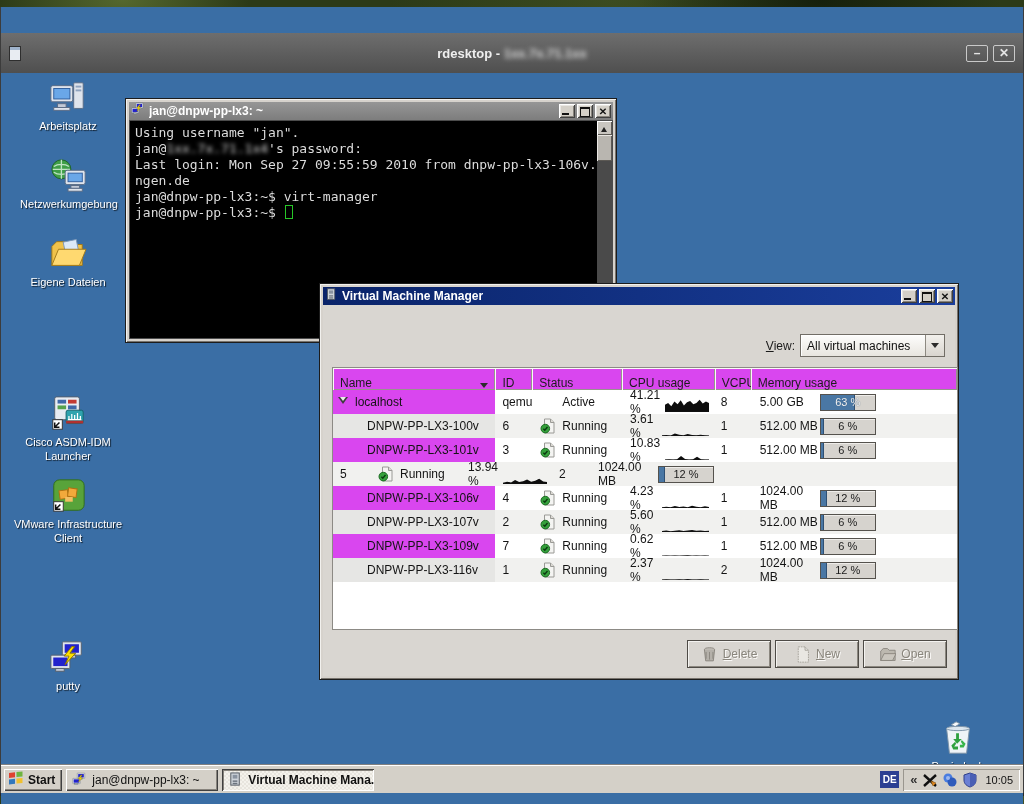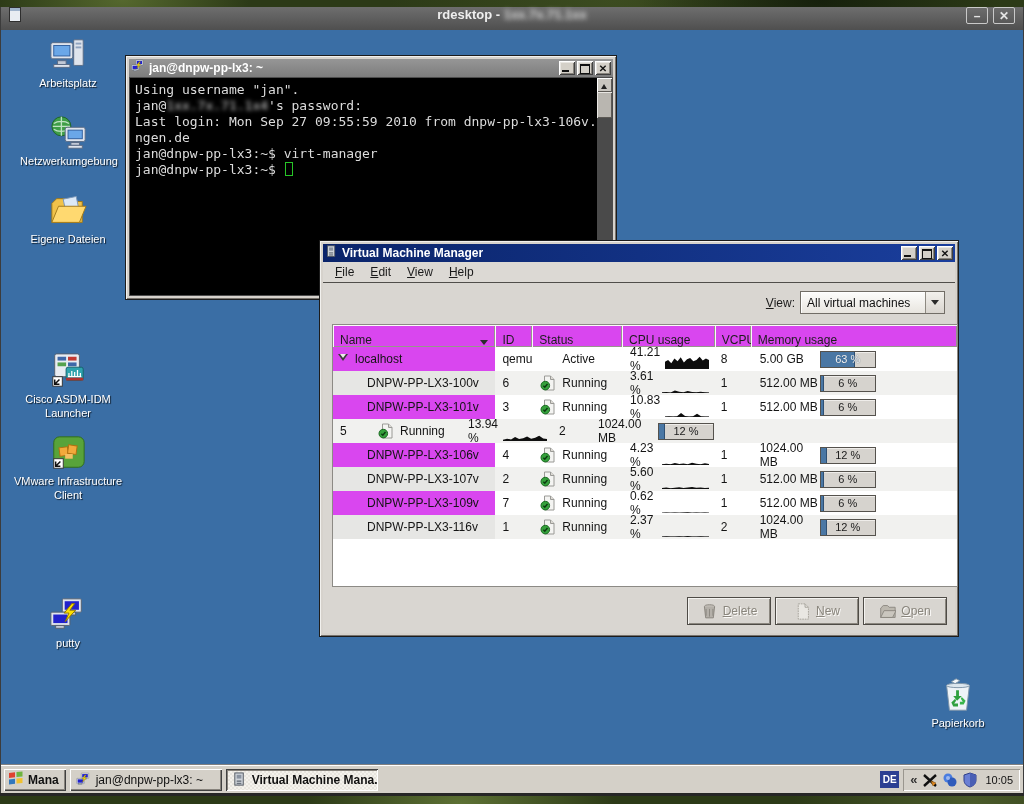--- a/index.html
+++ b/index.html
@@ -13,23 +13,23 @@
       radial-gradient(220px 110px at 45% 100%, #5d7134 0%, transparent 70%),
       radial-gradient(260px 120px at 80% 0%, #16200c 0%, transparent 70%),
       radial-gradient(240px 130px at 95% 100%, #4a5a2a 0%, transparent 75%),
       radial-gradient(300px 140px at 60% 0%, #3c4c20 0%, transparent 75%),
       #2c3a17; }
 
   
   .rdp { position:absolute; left:0; top:7px; width:1024px; height:786px;
          border-left:1px solid #3c3c3c; border-right:1px solid #3c3c3c;
          box-shadow:0 3px 0 #262626; background:#3a6ea5; }
-  .rdp-titlebar { height:23px; background:linear-gradient(180deg,#6e6e6e,#4f4f4f);
-    display:flex; align-items:flex-start; color:#efefef; font-size:13px; font-weight:bold;
-    position:relative; }
+  .rdp-titlebar { height:40px; background:linear-gradient(180deg,#6e6e6e,#4f4f4f);
+    display:flex; align-items:center; color:#efefef; font-size:13px; font-weight:bold;
+    position:relative;margin-top:26px; }
   .rdp-title { position:absolute; left:0; right:0; text-align:center; }
   .rdp-title .blur { filter:blur(2.5px); opacity:.85; }
   .rdp-appicon { width:12px; height:15px; margin-left:8px; background:#e8ecf2;
     border:1px solid #2e2e2e; box-shadow:inset 0 3px 0 #9fb3cc; z-index:2; }
   .rdp-controls { margin-left:auto; display:flex; gap:5px; padding-right:8px; z-index:2; }
   .rdp-ctl { width:22px; height:17px; border:1px solid #c9c9c9; border-radius:2px;
     display:flex; align-items:center; justify-content:center; color:#e4e4e4;
     font-size:12px; font-weight:bold; line-height:1; cursor:default; }
 
   
@@ -293,26 +293,20 @@
                 </svg>
               </span></span>
           <span class="ttext">Virtual Machine Manager</span>
           <span class="cbtns">
             <span class="cbtn min"></span>
             <span class="cbtn max"></span>
             <span class="cbtn cls"></span>
           </span>
         </div>
         <div class="vmm-inner">
-          <div class="menubar" id="vmm-menu">
-              <span class="menu-item"><u>F</u>ile</span>
-              <span class="menu-item"><u>E</u>dit</span>
-              <span class="menu-item"><u>V</u>iew</span>
-              <span class="menu-item"><u>H</u>elp</span>
-            </div>
           <div class="viewrow">
             <span class="view-label"><u>V</u>iew:</span>
             <span class="combo">
               <span class="cval">All virtual machines</span>
               <span class="cbtnarrow"></span>
             </span>
           </div>
           <div class="vtable-frame">
             <div class="thead" id="vm-thead">
                 <div class="th" style="width: 163px;">
@@ -623,21 +617,21 @@
         <span id="start-flag"><span style="display: inline-flex;">
               <svg viewBox="0 0 16 14" style="width: 16px; height: 14px;">
                 <g transform="skewY(-6)">
                   <rect x="1" y="2" width="6" height="5" fill="#e0412e"></rect>
                   <rect x="8.5" y="2" width="6" height="5" fill="#6eb43f"></rect>
                   <rect x="1" y="8.5" width="6" height="5" fill="#3277bc"></rect>
                   <rect x="8.5" y="8.5" width="6" height="5" fill="#f0c02e"></rect>
                 </g>
               </svg>
             </span></span>
-        <span>Mana</span>
+        <span>Start</span>
       </div>
       <div id="task-buttons" style="display:flex; gap:4px;">
           <div class="taskbtn">
             <span style="display: inline-flex;">
               <svg viewBox="0 0 40 40" style="width: 15px; height: 15px;">
                 <rect x="14" y="3" width="20" height="14" rx="1" fill="#dfe4ec" stroke="#55606e"></rect>
                 <rect x="16.5" y="5.5" width="15" height="9" fill="#2222cc"></rect>
                 <rect x="19" y="17" width="9" height="3" fill="#c2c9d6" stroke="#55606e"></rect>
                 <rect x="2" y="17" width="20" height="14" rx="1" fill="#dfe4ec" stroke="#55606e"></rect>
                 <rect x="4.5" y="19.5" width="15" height="9" fill="#2222cc"></rect>

